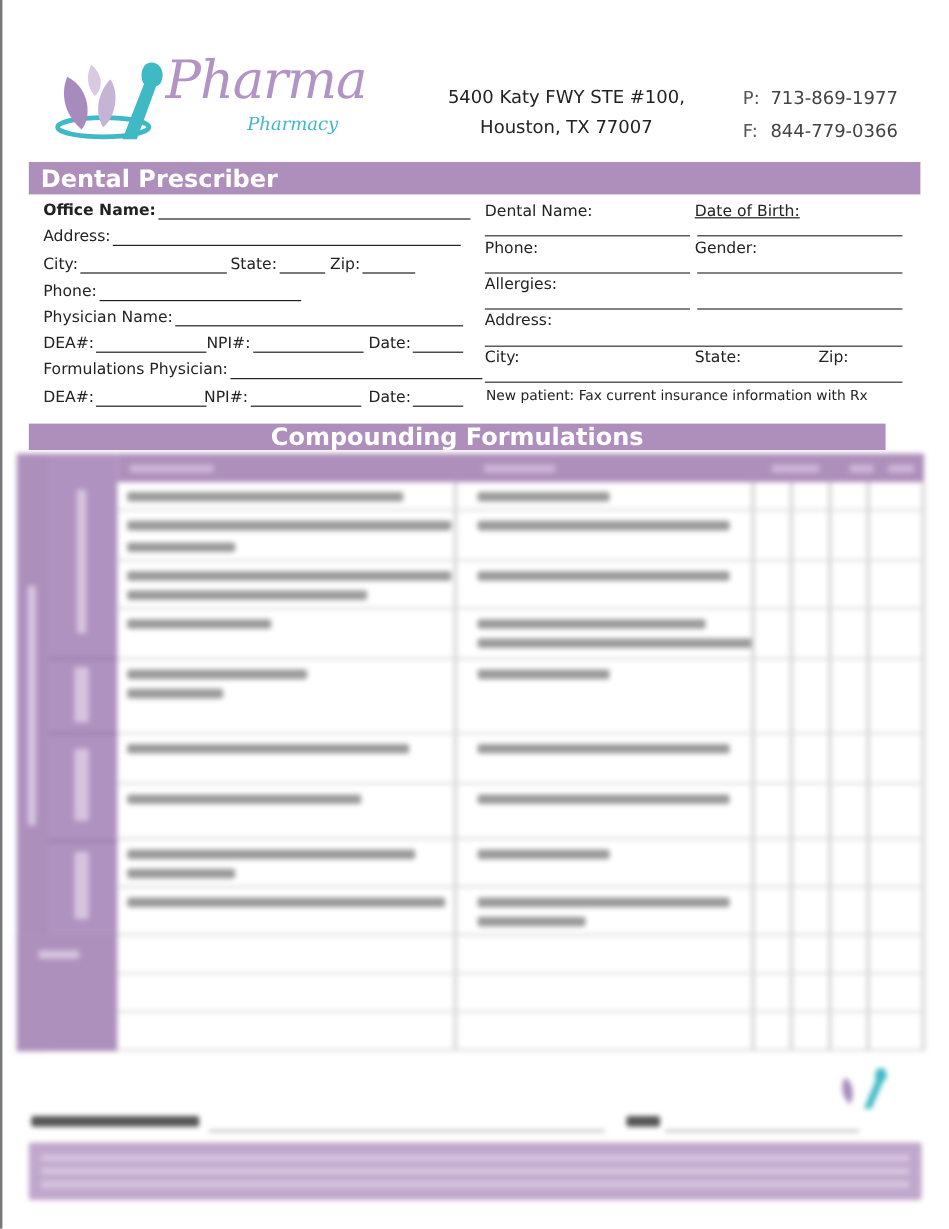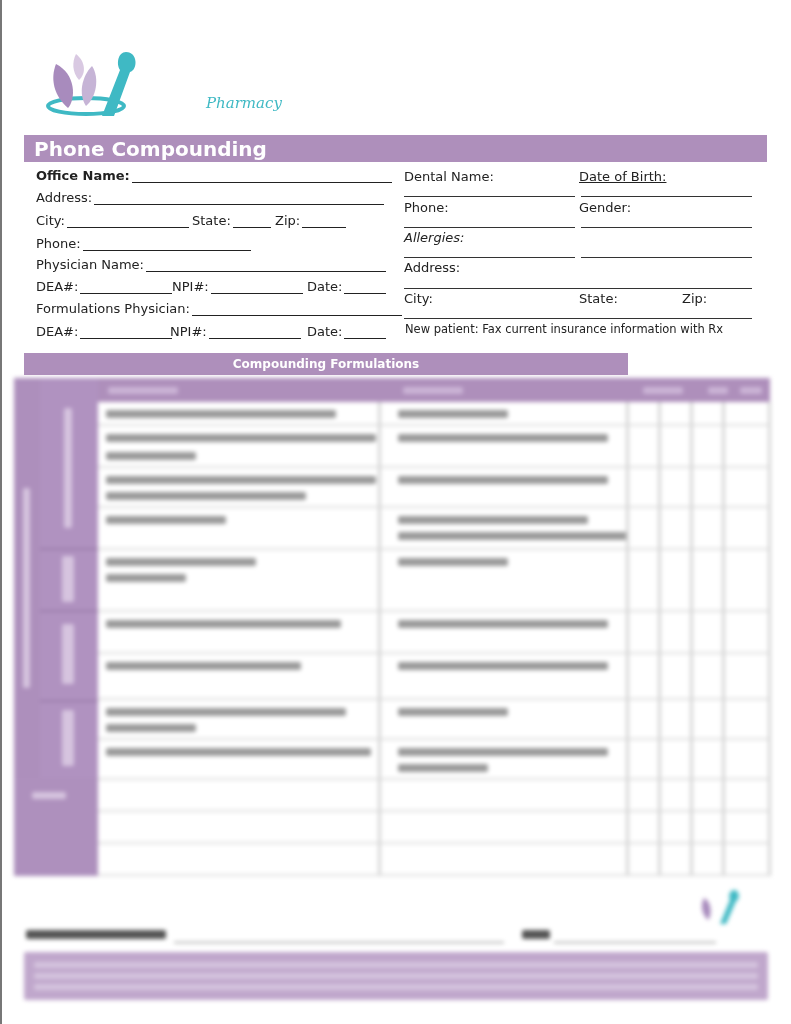--- a/index.html
+++ b/index.html
@@ -25,21 +25,21 @@
   }
   .address { position: absolute; left: 372px; top: 69px; width: 200px; text-align: center; font-size: 15px; line-height: 25px; color: #222; }
   .contact { position: absolute; left: 619px; top: 69px; font-size: 15px; line-height: 27px; color: #444; }
   .contact .lbl { display: inline-block; width: 23px; color: #555; }
 
   
   .bar {
     position: absolute; background: #ae8fbb; color: #fff; font-weight: bold;
   }
   .bar-dental { left: 24px; top: 135px; width: 743px; height: 27px; font-size: 20px; line-height: 28px; padding-left: 10px; box-sizing: border-box; }
-  .bar-formulations { left: 24px; top: 353px; width: 604px; height: 22px; font-size: 12px; line-height: 22px; text-align: center; }
+  .bar-formulations { left: 24px; top: 353px; width: 714px; height: 22px; font-size: 20px; line-height: 22px; text-align: center; }
 
   
   .field { position: absolute; font-size: 13px; color: #222; display: flex; align-items: flex-end; white-space: nowrap; }
   .field .line { border-bottom: 1px solid #222; height: 13px; margin-left: 2px; }
   .field.bold .lbl { font-weight: bold; }
   .pline { position: absolute; border-bottom: 1px solid #333; height: 0; }
   .plabel { position: absolute; font-size: 13px; color: #222; white-space: nowrap; }
   .note { position: absolute; font-size: 11.5px; color: #222; white-space: nowrap; }
 
   
@@ -68,30 +68,35 @@
 <div class="left-edge"></div>
 
 <div class="logo">
   <svg width="100" height="82" viewBox="0 0 100 82">
     <ellipse cx="40" cy="62" rx="38" ry="8" fill="none" stroke="#3fb9c4" stroke-width="4"></ellipse>
     <path d="M10 20 C 30 30, 30 55, 22 64 C 8 52, 4 35, 10 20 Z" fill="#a88bbd"></path>
     <path d="M30 10 C 40 18, 40 30, 33 36 C 26 28, 26 18, 30 10 Z" fill="#d9c9e2"></path>
     <path d="M46 22 C 54 34, 50 54, 40 62 C 32 50, 36 32, 46 22 Z" fill="#c6b4d6"></path>
     <path d="M80 8 C 92 8, 92 26, 84 28 L 68 72 L 56 72 L 74 26 C 70 20, 72 8, 80 8 Z" fill="#3fb9c4"></path>
   </svg>
+  <span class="logo-wordmark">Pharma</span>
   <span class="logo-sub">Pharmacy</span>
 </div>
 
 <div class="address">
+  <div>5400 Katy FWY STE #100,</div>
+  <div>Houston, TX 77007</div>
 </div>
 
 <div class="contact">
-</div>
-
-<div class="bar bar-dental">Phone Compounding</div>
+  <div><span class="lbl">P:</span><span>713-869-1977</span></div>
+  <div><span class="lbl">F:</span><span>844-779-0366</span></div>
+</div>
+
+<div class="bar bar-dental">Dental Prescriber</div>
 
 <div class="field bold" style="left:36px; top:168px;">
   <span class="lbl">Office Name:</span>
     <span class="line" style="width:260px"></span>
 </div>
 <div class="field" style="left:36px; top:190px;">
   <span>Address:</span>
     <span class="line" style="width:290px"></span>
 </div>
 <div class="field" style="left:36px; top:213px;">
@@ -146,21 +151,21 @@
 <span class="plabel" style="left:404px; top:169px;">Dental Name:</span>
 <span class="plabel" style="left:579px; top:169px;text-decoration:underline;">Date of Birth:</span>
 <div class="pline" style="left:404px; top:196px; width:171px;"></div>
 <div class="pline" style="left:581px; top:196px; width:171px;"></div>
 
 <span class="plabel" style="left:404px; top:200px;">Phone:</span>
 <span class="plabel" style="left:579px; top:200px;">Gender:</span>
 <div class="pline" style="left:404px; top:227px; width:171px;"></div>
 <div class="pline" style="left:581px; top:227px; width:171px;"></div>
 
-<span class="plabel" style="left:404px; top:230px;font-style:italic;">Allergies:</span>
+<span class="plabel" style="left:404px; top:230px;">Allergies:</span>
 <div class="pline" style="left:404px; top:257px; width:171px;"></div>
 <div class="pline" style="left:581px; top:257px; width:171px;"></div>
 
 <span class="plabel" style="left:404px; top:260px;">Address:</span>
 <div class="pline" style="left:404px; top:288px; width:348px;"></div>
 
 <span class="plabel" style="left:404px; top:291px;">City:</span>
 <span class="plabel" style="left:579px; top:291px;">State:</span>
 <span class="plabel" style="left:682px; top:291px;">Zip:</span>
 <div class="pline" style="left:404px; top:318px; width:348px;"></div>

